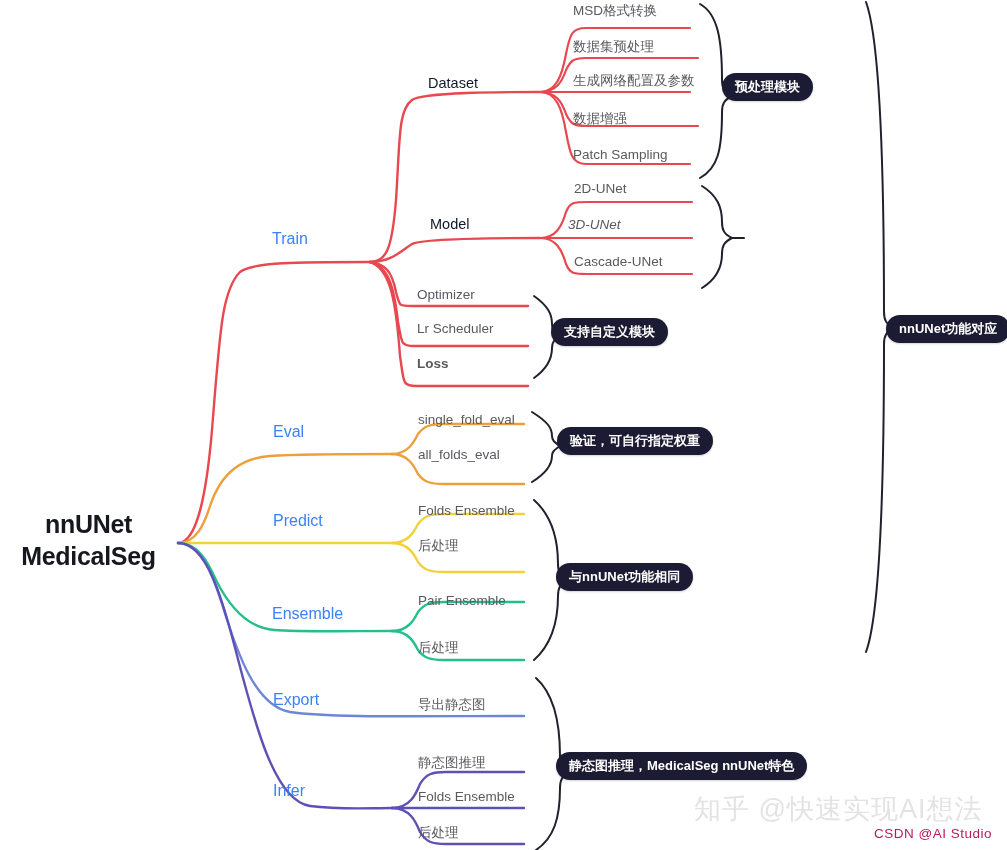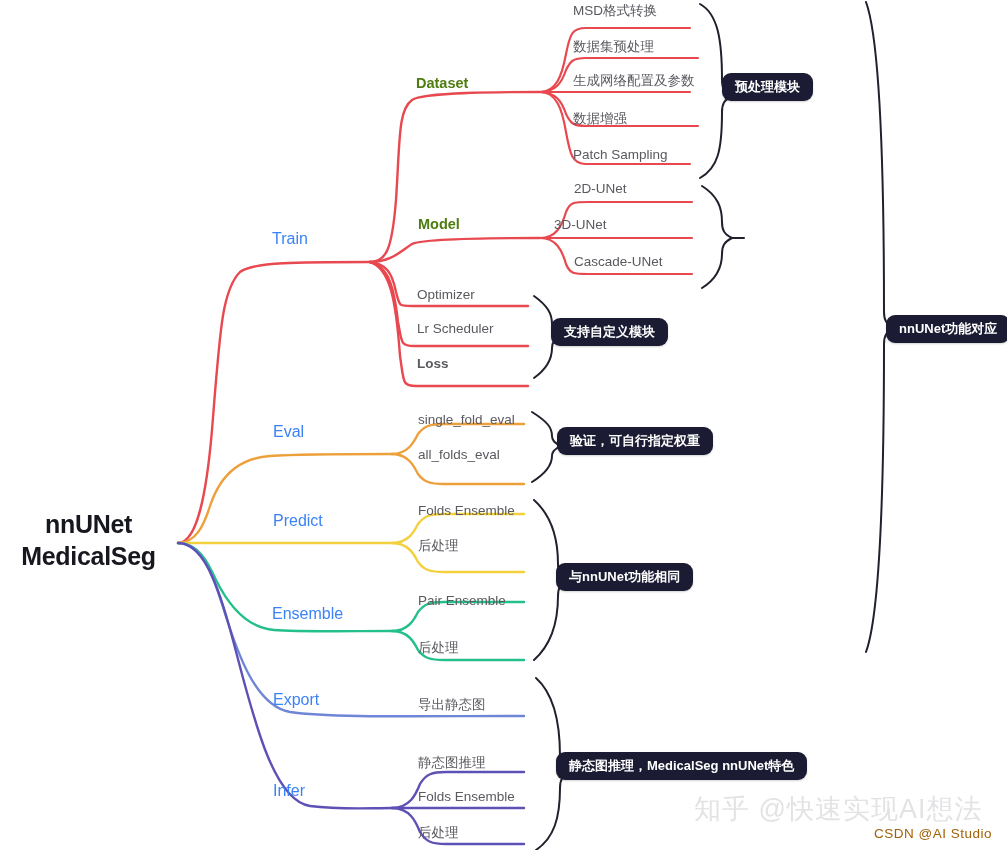--- a/index.html
+++ b/index.html
@@ -16,46 +16,47 @@
     line-height:1.28;letter-spacing:-0.3px;
     white-space:pre-line;text-align:center;
   }
   .branch-label{
     position:absolute;
     font-size:16px;font-weight:normal;color:#3b82f6;
     white-space:nowrap;
   }
   .node-label{
     position:absolute;
-    font-size:14.5px;font-weight:bold;color:#4d7c0f;
+    font-size:14.5px;font-weight:normal;color:#0f172a;
     white-space:nowrap;
+    margin-left:12px;
   }
   .leaf-label{
     position:absolute;
     font-size:13.5px;font-weight:normal;color:#59595f;
     white-space:nowrap;
   }
   .callout{
     position:absolute;
     background:#1b1b33;color:#ffffff;
     font-size:13px;font-weight:bold;
-    border-radius:9px;
+    border-radius:14px;
     padding:7px 13px 8px 13px;
     white-space:nowrap;
     line-height:1;
     box-shadow:0 1px 2px rgba(0,0,0,.18);
   }
   .watermark-main{
     position:absolute;
     font-size:27px;color:#e3e3e6;font-weight:normal;
     white-space:nowrap;letter-spacing:1px;
   }
   .watermark-sub{
     position:absolute;
-    font-size:13.5px;color:#a16207;font-weight:normal;
+    font-size:13.5px;color:#be185d;font-weight:normal;
     white-space:nowrap;letter-spacing:.5px;
   }
 </style>
 </head>
 <body>
 
 <svg id="mindmap" viewBox="0 0 1007 850">
 
   <g fill="none" stroke="#e8484f" stroke-width="2.4" stroke-linecap="round">
 
@@ -153,21 +154,21 @@
   <div class="node-label" style="left:416px;top:75px;">Dataset</div>
   <div class="node-label" style="left:418px;top:216px;">Model</div>
 
   <div class="leaf-label" style="left:573px;top:2px;">MSD格式转换</div>
   <div class="leaf-label" style="left:573px;top:38px;">数据集预处理</div>
   <div class="leaf-label" style="left:573px;top:72px;">生成网络配置及参数</div>
   <div class="leaf-label" style="left:573px;top:110px;">数据增强</div>
   <div class="leaf-label" style="left:573px;top:147px;">Patch Sampling</div>
 
   <div class="leaf-label" style="left:574px;top:181px;">2D-UNet</div>
-  <div class="leaf-label" style="left:554px;top:217px;">3D-UNet</div>
+  <div class="leaf-label" style="left:568px;top:217px;font-style:italic;">3D-UNet</div>
   <div class="leaf-label" style="left:574px;top:254px;">Cascade-UNet</div>
 
   <div class="leaf-label" style="left:417px;top:287px;">Optimizer</div>
   <div class="leaf-label" style="left:417px;top:321px;">Lr Scheduler</div>
   <div class="leaf-label" style="left:417px;top:356px;font-weight:bold;">Loss</div>
 
   <div class="leaf-label" style="left:418px;top:412px;">single_fold_eval</div>
   <div class="leaf-label" style="left:418px;top:447px;">all_folds_eval</div>
 
   <div class="leaf-label" style="left:418px;top:503px;">Folds Ensemble</div>

